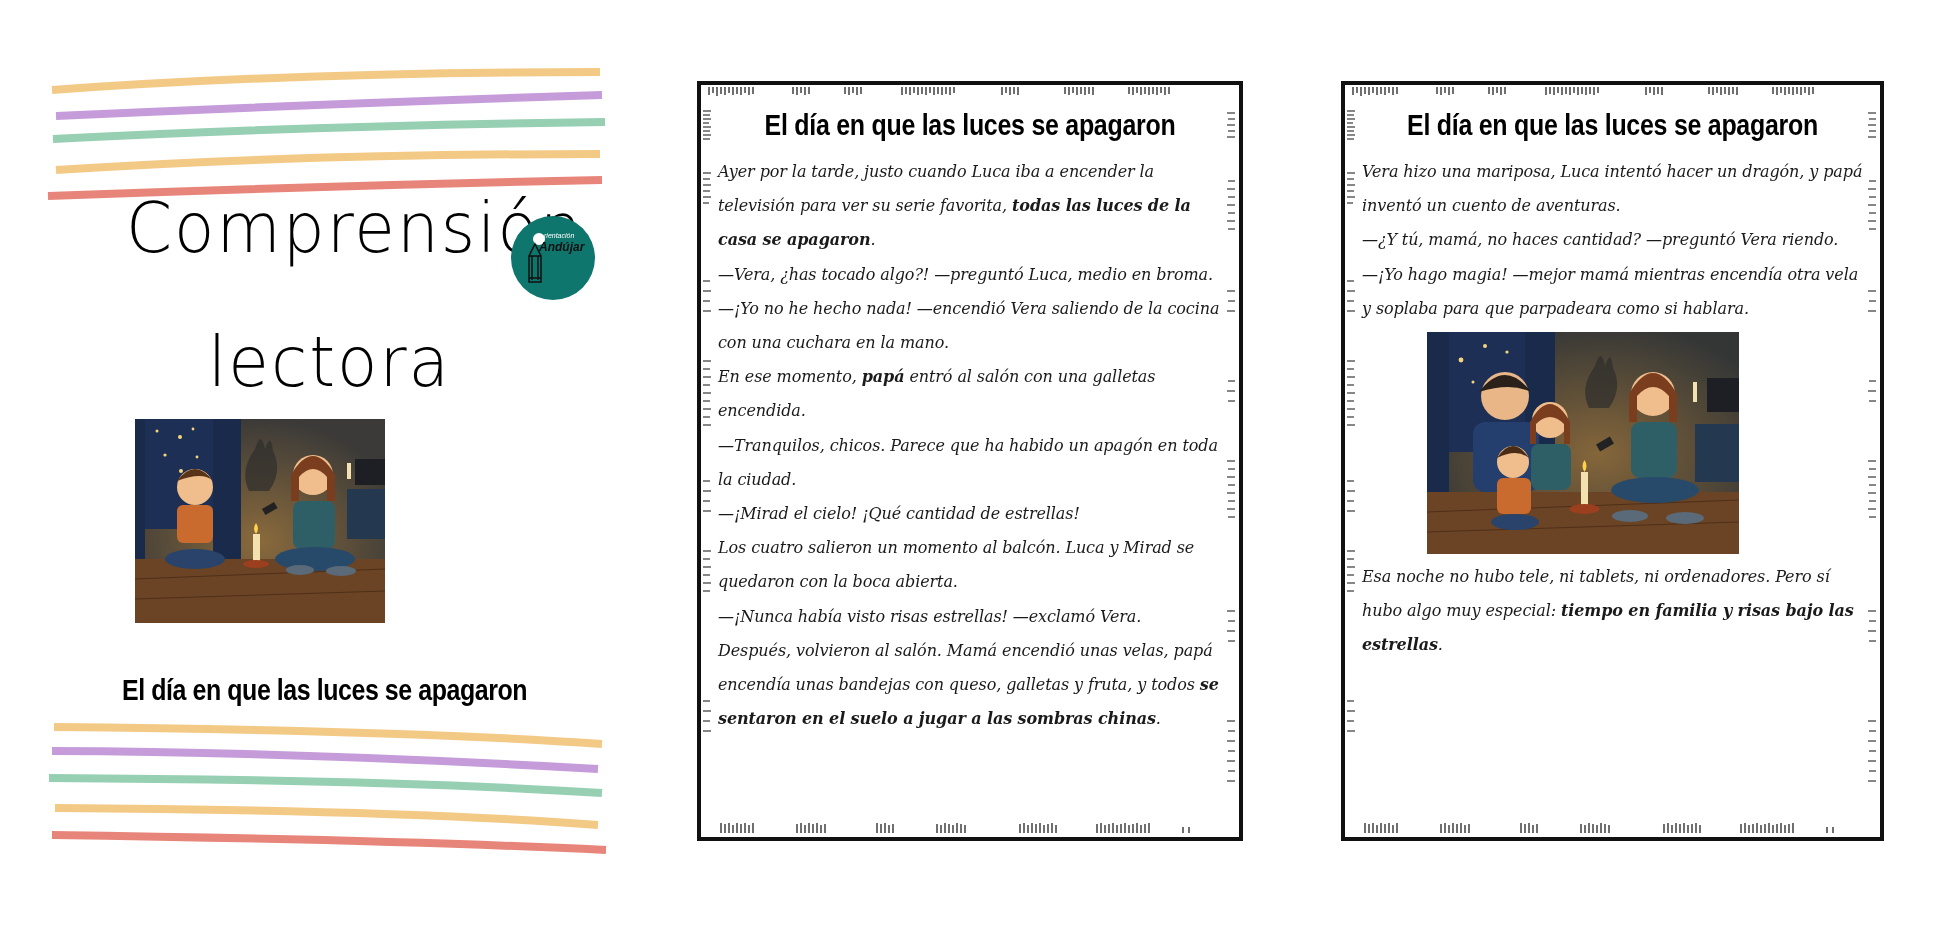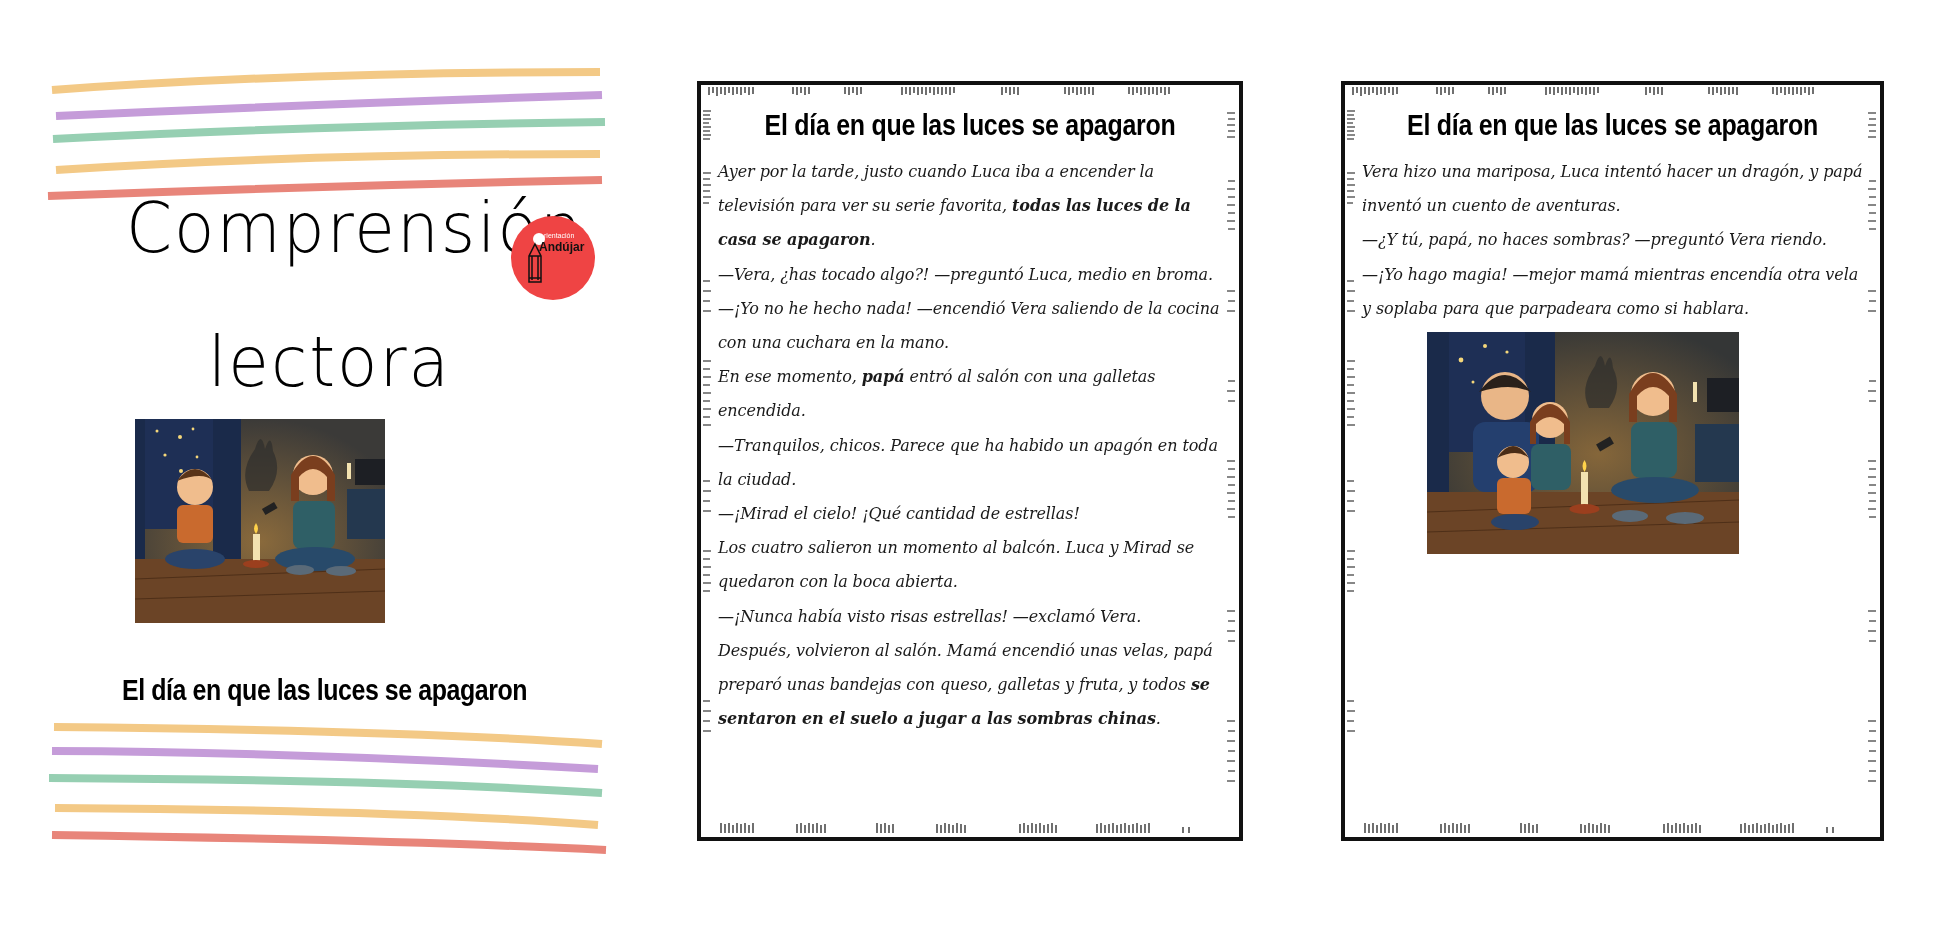--- a/index.html
+++ b/index.html
@@ -10,21 +10,22 @@
   .stripes { position: absolute; left: 0; top: 0; width: 650px; height: 936px; pointer-events: none; }
   .cover-word {
     position: absolute; color: #000; font-family: "DejaVu Sans", sans-serif;
     font-weight: 300; letter-spacing: 2px; white-space: nowrap; line-height: 1;
   }
   .cover-word.w1 { left: 126px; top: 196px; font-size: 66px; transform: scaleY(1.05); }
   .cover-word.w2 { left: 208px; top: 330px; font-size: 66px; transform: scaleY(1.05); }
 
   .logo {
     position: absolute; left: 511px; top: 216px; width: 84px; height: 84px; border-radius: 50%;
-    background: #ef4444;
+    background: #0f766e;
+    font-style: italic;
   }
   .logo .dot { position: absolute; left: 22px; top: 17px; width: 12px; height: 12px; border-radius: 50%; background: #fff; }
   .logo .l1 { position: absolute; left: 33px; top: 16px; font-size: 7px; color: #fff; font-family: "Liberation Sans", sans-serif; }
   .logo .l2 { position: absolute; left: 28px; top: 24px; font-size: 12px; color: #111; font-weight: bold; font-family: "Liberation Sans", sans-serif; }
   .logo svg { position: absolute; left: 16px; top: 26px; }
 
   .cover-img { position: absolute; left: 135px; top: 419px; width: 250px; height: 204px; overflow: hidden; }
   .cover-title {
     position: absolute; left: 0; width: 650px; top: 674px; text-align: center;
     font-family: "Liberation Sans", sans-serif; font-weight: bold; font-size: 29px;
@@ -167,21 +168,21 @@
 
   <div class="story">
     <p><span>Ayer por la tarde, justo cuando Luca iba a encender la televisión para ver su serie favorita, </span><b>todas las luces de la casa se apagaron</b><span>.</span></p>
     <p><span>—Vera, ¿has tocado algo?! —preguntó Luca, medio en broma.</span></p>
     <p><span>—¡Yo no he hecho nada! —encendió Vera saliendo de la cocina con una cuchara en la mano.</span></p>
     <p><span>En ese momento, </span><b>papá</b><span> entró al salón con una galletas encendida.</span></p>
     <p><span>—Tranquilos, chicos. Parece que ha habido un apagón en toda la ciudad.</span></p>
     <p><span>—¡Mirad el cielo! ¡Qué cantidad de estrellas!</span></p>
     <p><span>Los cuatro salieron un momento al balcón. Luca y Mirad se quedaron con la boca abierta.</span></p>
     <p><span>—¡Nunca había visto risas estrellas! —exclamó Vera.</span></p>
-    <p><span>Después, volvieron al salón. Mamá encendió unas velas, papá preparó unas bandejas con queso, galletas y fruta, y todos </span><b>se sentaron en el suelo a jugar a las sombras chinas</b><span>.</span></p>
+    <p><span>Después, volvieron al salón. Mamá encendió unas velas, papá encendía unas bandejas con queso, galletas y fruta, y todos </span><b>se sentaron en el suelo a jugar a las sombras chinas</b><span>.</span></p>
   </div>
 </div>
 
 <div class="page p2">
   <svg class="ticks" width="543" height="760">
     <g stroke="#111" stroke-width="1.2">
       <path d="M12 6 v8 M16 6 v6 M20 6 v9 M24 6 v7 M28 6 v8 M32 6 v6 M36 6 v8 M40 6 v7 M44 6 v8 M48 6 v6 M52 6 v8 M56 6 v7"></path>
       <path d="M96 6 v7 M100 6 v8 M104 6 v6 M108 6 v8 M112 6 v7"></path>
       <path d="M148 6 v7 M152 6 v8 M156 6 v6 M160 6 v8 M164 6 v7"></path>
       <path d="M205 6 v8 M209 6 v7 M213 6 v8 M217 6 v6 M221 6 v8 M225 6 v7 M229 6 v8 M233 6 v6 M237 6 v8 M241 6 v7 M245 6 v8 M249 6 v7 M253 6 v8 M257 6 v6"></path>
@@ -209,21 +210,21 @@
       <path d="M323 752 v-9 M327 752 v-10 M331 752 v-8 M335 752 v-10 M339 752 v-9 M343 752 v-10 M347 752 v-8 M351 752 v-9 M355 752 v-10 M359 752 v-8"></path>
       <path d="M400 752 v-9 M404 752 v-10 M408 752 v-8 M412 752 v-9 M416 752 v-10 M420 752 v-8 M424 752 v-9 M428 752 v-10 M432 752 v-8 M436 752 v-9 M440 752 v-10 M444 752 v-8 M448 752 v-9 M452 752 v-10"></path>
       <path d="M486 752 v-6 M492 752 v-6"></path>
     </g>
   </svg>
 
   <div class="page-title">El día en que las luces se apagaron</div>
 
   <div class="story">
     <p><span>Vera hizo una mariposa, Luca intentó hacer un dragón, y papá inventó un cuento de aventuras.</span></p>
-    <p><span>—¿Y tú, papá, no haces sombras? —preguntó Vera riendo.</span></p>
+    <p><span>—¿Y tú, mamá, no haces cantidad? —preguntó Vera riendo.</span></p>
     <p><span>—¡Yo hago magia! —mejor mamá mientras encendía otra vela y soplaba para que parpadeara como si hablara.</span></p>
 
     <div class="story-img">
       <svg width="312" height="222" viewBox="0 0 312 222">
         <defs>
           <radialGradient id="glowB" cx="0.55" cy="0.55" r="0.6">
             <stop offset="0" stop-color="#85663a"></stop>
               <stop offset="1" stop-color="#343636"></stop>
           </radialGradient>
         </defs>
@@ -260,14 +261,15 @@
         <path d="M157.5 128 q4 6 0 12 q-4 -6 0 -12z" fill="#ffd24a"></path>
         <ellipse cx="157.5" cy="177" rx="15" ry="5" fill="#9b3f1e"></ellipse>
         <ellipse cx="203" cy="184" rx="18" ry="6" fill="#5a6a78"></ellipse>
         <ellipse cx="258" cy="186" rx="19" ry="6" fill="#5a6a78"></ellipse>
         <rect x="280" y="46" width="32" height="34" fill="#1d1f24"></rect>
         <rect x="268" y="92" width="44" height="58" fill="#24384f"></rect>
         <rect x="266" y="50" width="4" height="20" fill="#f3e2b0"></rect>
       </svg>
     </div>
 
+    <p><span>Esa noche no hubo tele, ni tablets, ni ordenadores. Pero sí hubo algo muy especial: </span><b>tiempo en familia y risas bajo las estrellas</b><span>.</span></p>
   </div>
 </div>
 
 </body></html>

